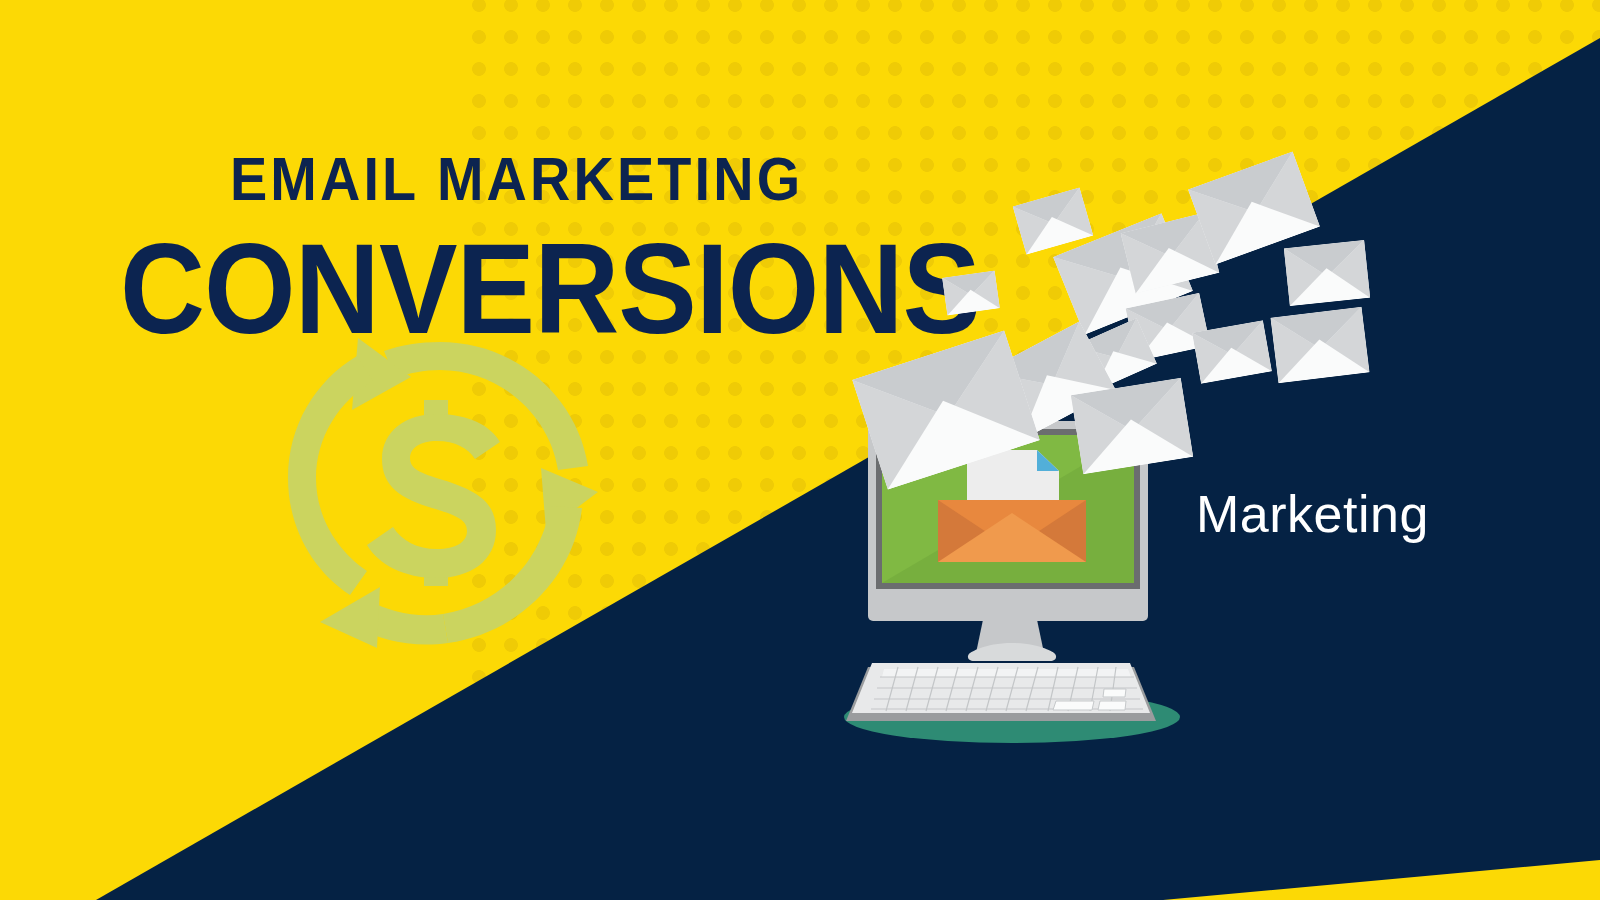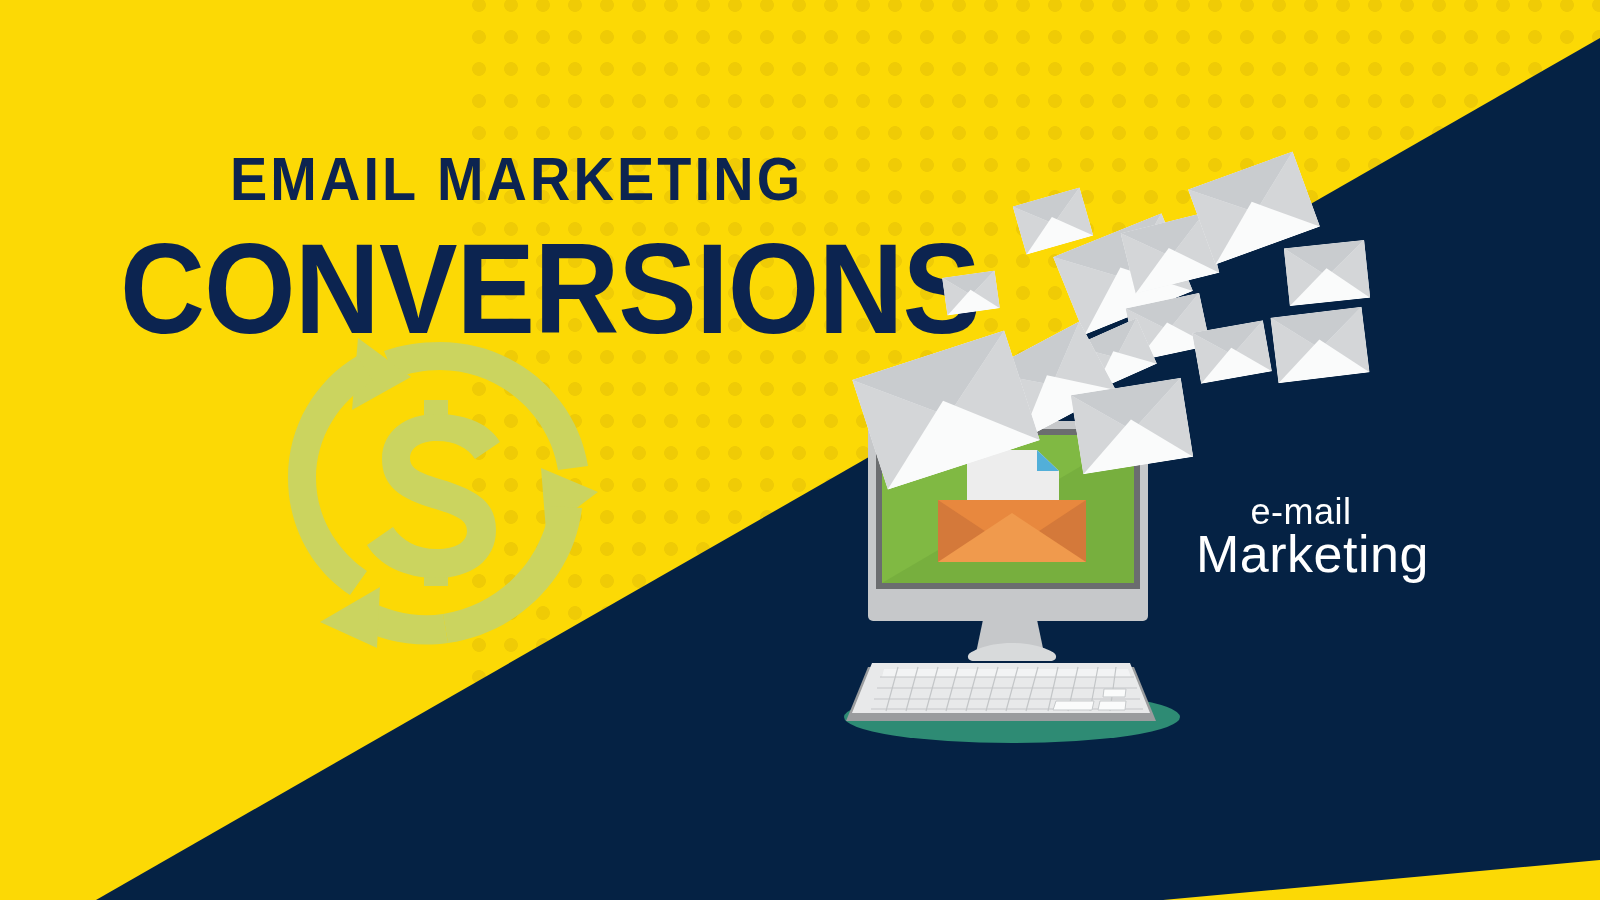--- a/index.html
+++ b/index.html
@@ -296,17 +296,16 @@
           <rect x="0" y="0" width="100" height="72" fill="#F3F4F5"></rect>
           <path d="M0 0 L50 40 L0 72 Z" fill="#D4D6D8"></path>
           <path d="M100 0 L50 40 L100 72 Z" fill="#D4D6D8"></path>
           <path d="M0 0 L100 0 L50 40 Z" fill="#C9CCCF"></path>
           <path d="M0 72 L50 30 L100 72 Z" fill="#FAFBFB"></path>
         </svg>
       </div>
     </div>
 
   <div class="wordmark">
-    <div class="w1">e-mail</div>
     <div class="w2">Marketing</div>
   </div>
 
 </div>
 
 </body></html>

